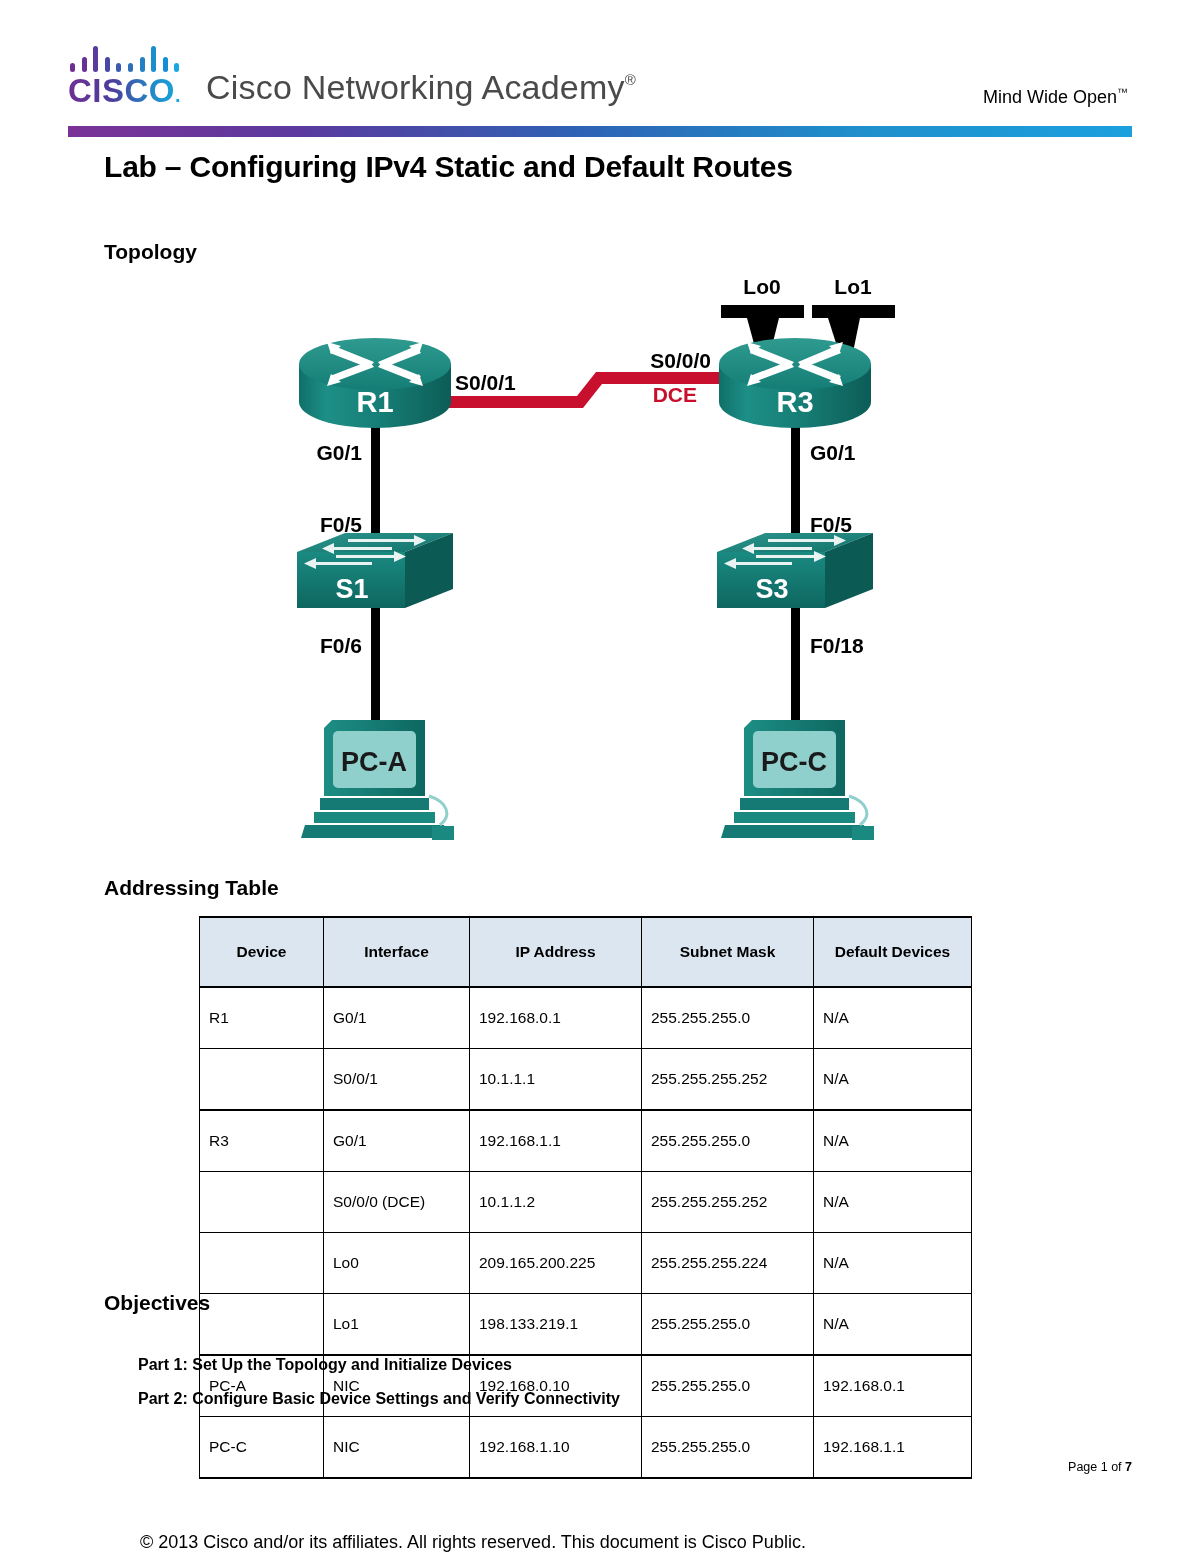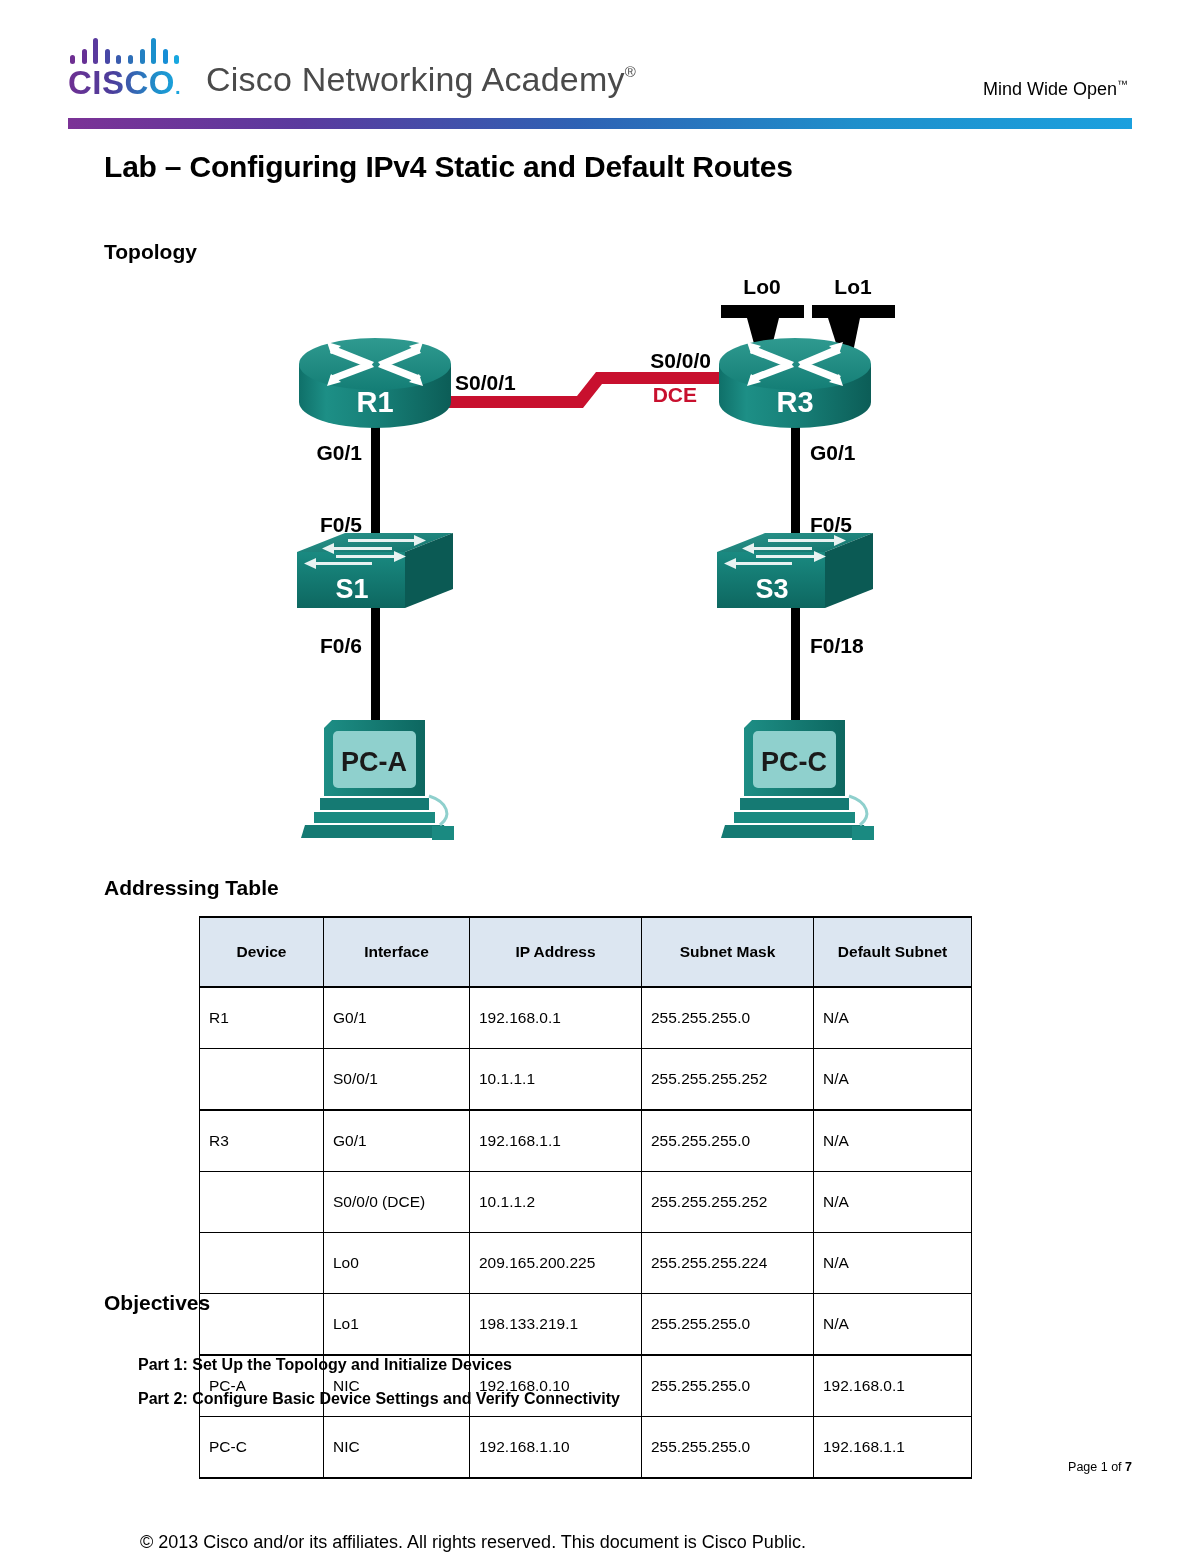--- a/index.html
+++ b/index.html
@@ -12,21 +12,21 @@
     height: 1553px;
     position: relative;
     font-family: "Liberation Sans", sans-serif;
     color: #000000;
     overflow: hidden;
   }
 
   
   #header {
     position: absolute;
-    left: 0; top: 0;
+    left: 0; top: 8px;
     width: 1200px;
     height: 132px;
   }
   #cisco-logo {
     position: absolute;
     left: 68px; top: 38px;
     width: 118px;
     height: 68px;
   }
   #logo-bars {
@@ -388,21 +388,21 @@
         <col class="c-ip">
         <col class="c-mask">
         <col class="c-gw">
     </colgroup>
     <thead>
       <tr>
         <th>Device</th>
         <th>Interface</th>
         <th>IP Address</th>
         <th>Subnet Mask</th>
-        <th>Default Subnet</th>
+        <th>Default Devices</th>
       </tr>
     </thead>
     <tbody id="addr-table-body">
         <tr class="group-start">
           <td>R1</td>
           <td>G0/1</td>
           <td>192.168.0.1</td>
           <td>255.255.255.0</td>
           <td>N/A</td>
         </tr>

